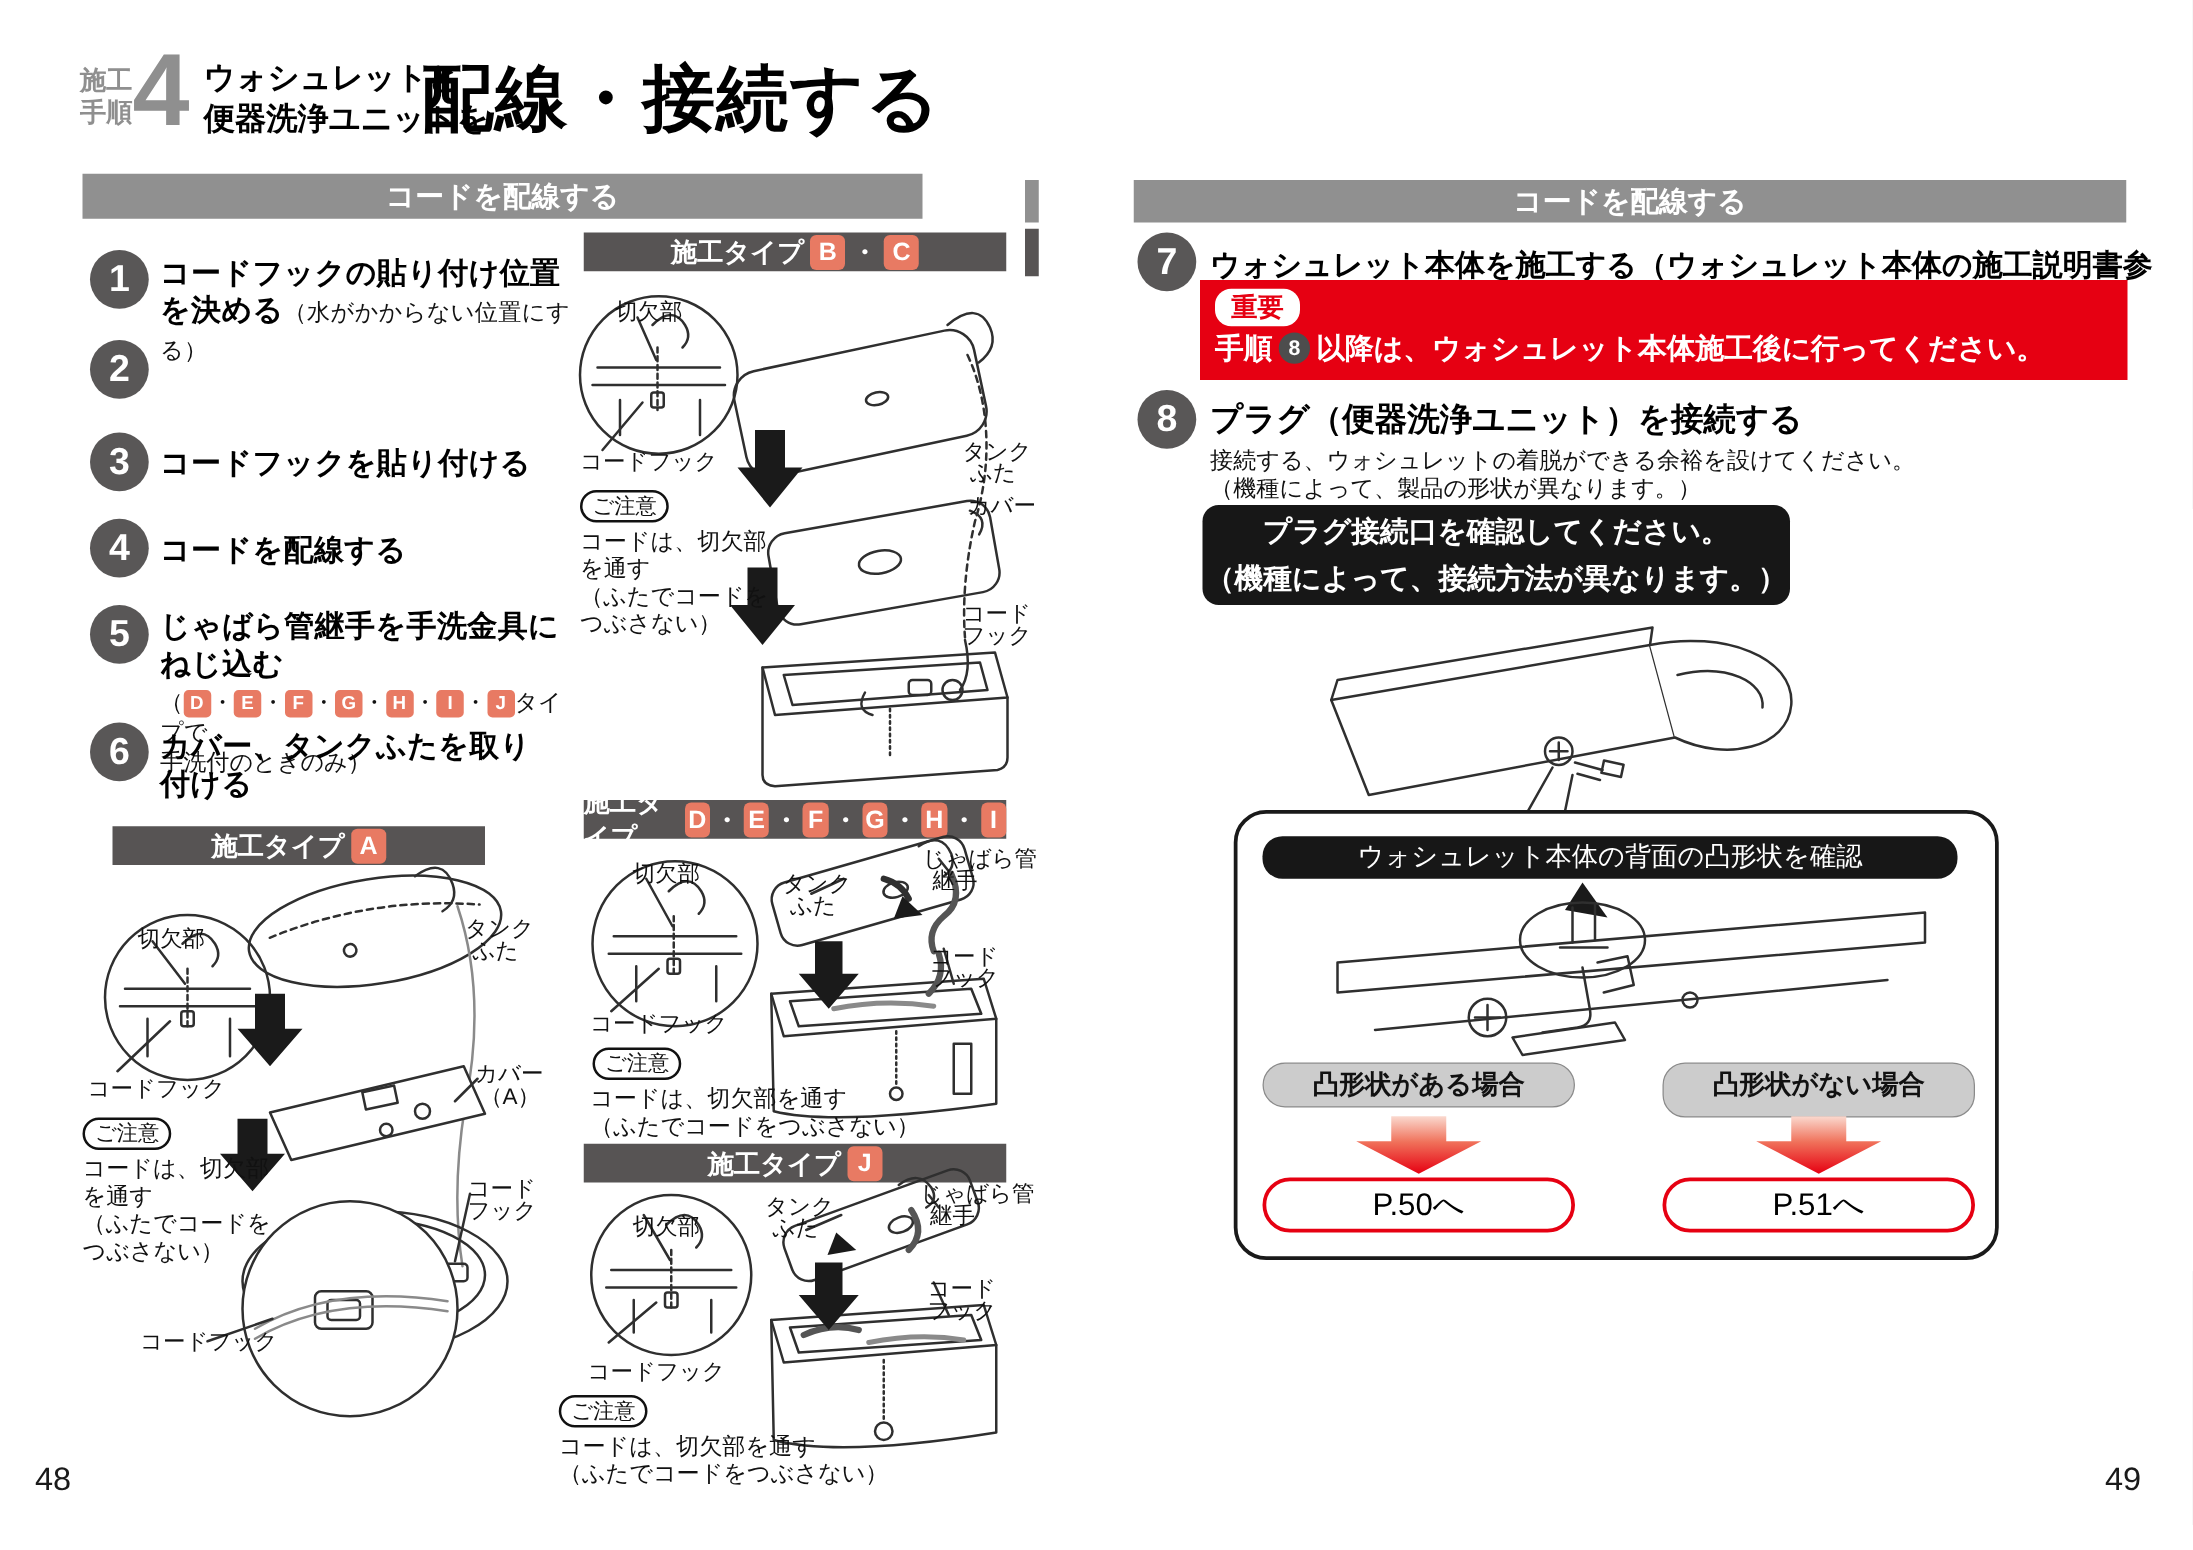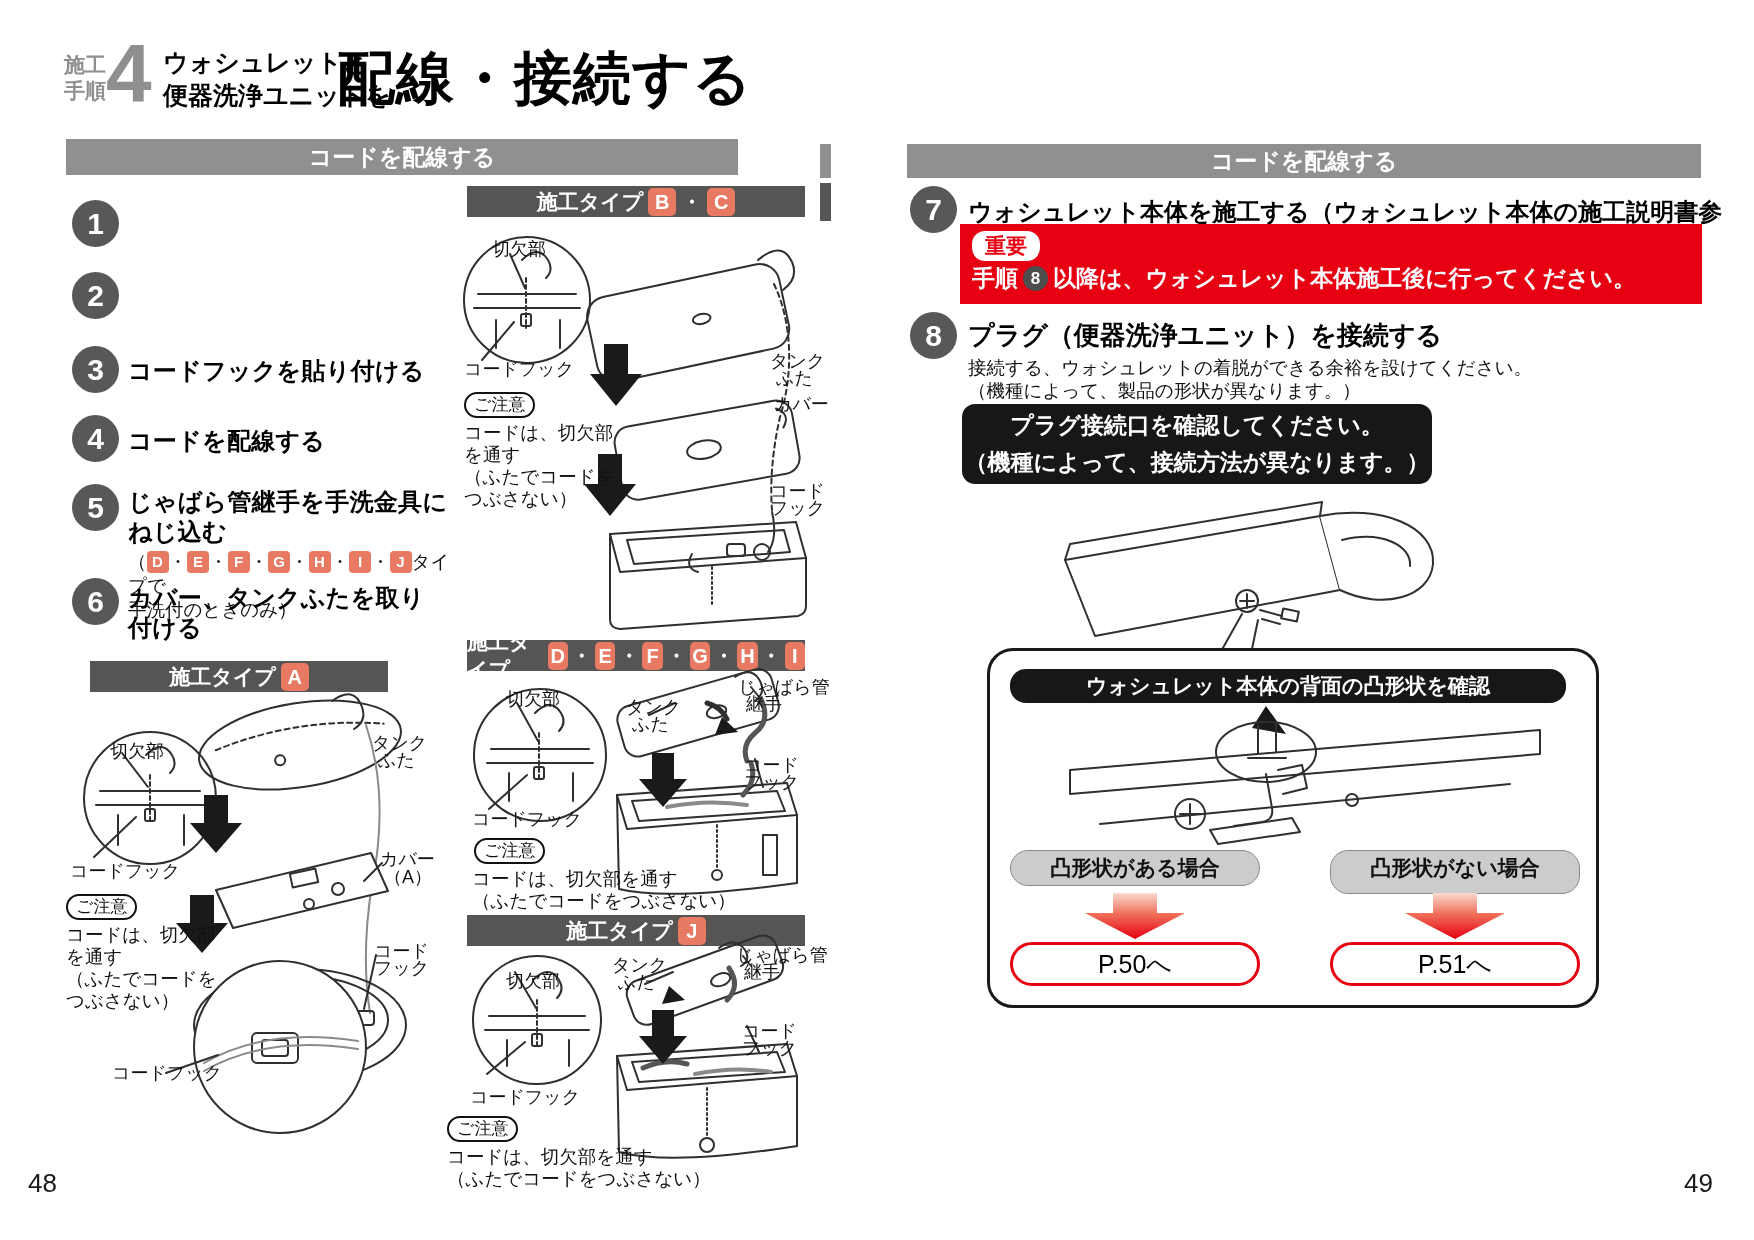--- a/index.html
+++ b/index.html
@@ -29,21 +29,21 @@
 .lbl{font-size:18px;line-height:1.1;color:#111;white-space:nowrap}
 .ntext{font-size:18.5px;line-height:1.2;color:#111;white-space:nowrap}
 .redbox{background:#e60012}
 .impb{display:inline-block;background:#fff;color:#e60012;font-size:21px;font-weight:700;border-radius:13px;padding:1px 13px}
 .imptext{color:#fff;font-size:23px;font-weight:700;display:flex;align-items:center;gap:5px}
 .nbadge{display:inline-flex;width:25px;height:25px;border-radius:50%;background:#4d4d4d;color:#fff;
         font-size:17px;font-weight:700;align-items:center;justify-content:center}
 .blackbox{background:#171717;color:#fff;border-radius:13px;text-align:center;font-size:23px;font-weight:700;
           line-height:1.6;display:flex;flex-direction:column;justify-content:center}
 .roundbox{border:3px solid #1a1a1a;border-radius:26px;background:#fff}
-.bpill{background:#171717;color:#fff;border-radius:16px;text-align:center;font-size:21px;font-weight:700;line-height:34px}
+.bpill{background:#171717;color:#fff;border-radius:16px;text-align:center;font-size:21px;font-weight:400;line-height:34px}
 .gpill{background:#ccc;border:1px solid #8a8a8a;border-radius:18px;text-align:center;font-size:21px;font-weight:700;line-height:34px}
 .rpill{background:#fff;border:3px solid #e60012;border-radius:23px;text-align:center;font-size:25px;line-height:38px;color:#000}
 .pgnum{font-size:26px;color:#1a1a1a}
 .s7t{font-size:24px;font-weight:700;color:#000}
 .s8t{font-size:26px;font-weight:700;color:#000}
 .s8sub{font-size:18.5px;color:#111;line-height:1.32}
 .gut{background:#909090}
 </style>
 </head>
 <body>
@@ -60,20 +60,21 @@
     <div>便器洗浄ユニットを</div>
   </div>
   <div class="abs bigtitle" style="left:337px;top:40px">配線・接続する</div>
 
   <div class="abs bar" style="left:66px;top:139px;width:672px;height:36px;line-height:36px">コードを配線する</div>
   <div class="abs bar" style="left:907px;top:144px;width:794px;height:34px;line-height:34px">コードを配線する</div>
   <div class="abs gut" style="left:820px;top:144px;width:11px;height:34px"></div>
   <div class="abs gut" style="left:820px;top:183px;width:11px;height:38px;background:#575454"></div>
 
   <div class="abs stepc" style="left:72px;top:200px">1</div>
+  <div class="abs stept" style="left:128px;top:204px;width:338px"><span>コードフックの貼り付け位置を決める</span><span class="stepn">（水がかからない位置にする）</span></div>
 
   <div class="abs stepc" style="left:72px;top:272px">2</div>
 
   <div class="abs stepc" style="left:72px;top:346px">3</div>
   <div class="abs stept" style="left:128px;top:356px;width:338px">コードフックを貼り付ける</div>
 
   <div class="abs stepc" style="left:72px;top:415px">4</div>
   <div class="abs stept" style="left:128px;top:426px;width:338px">コードを配線する</div>
 
   <div class="abs stepc" style="left:72px;top:484px">5</div>

